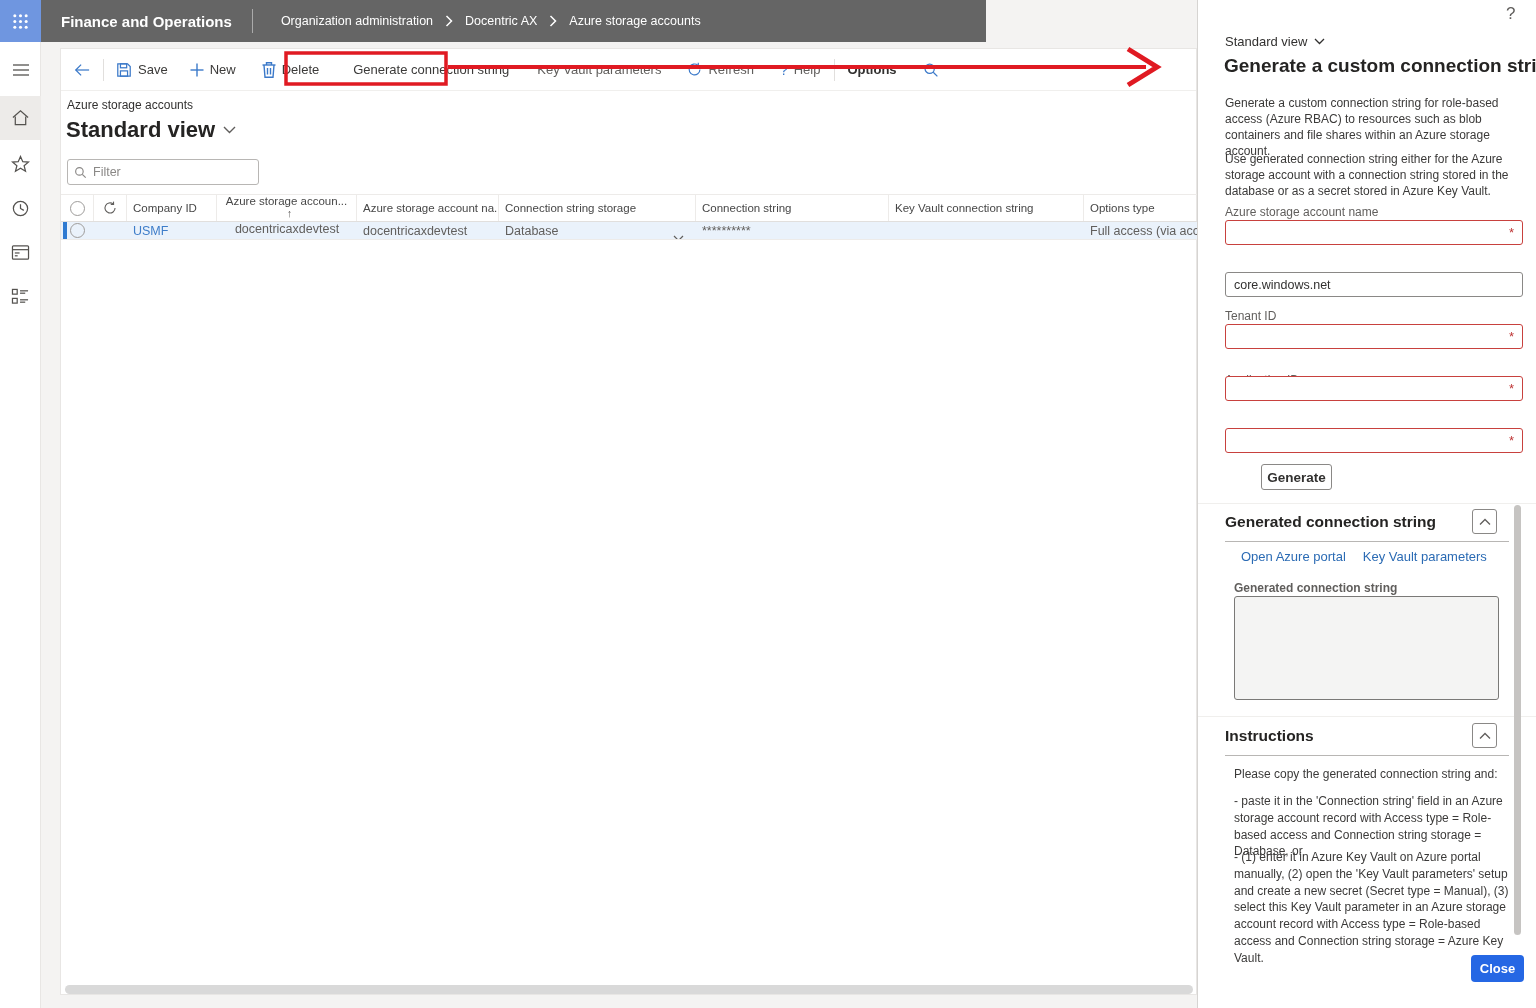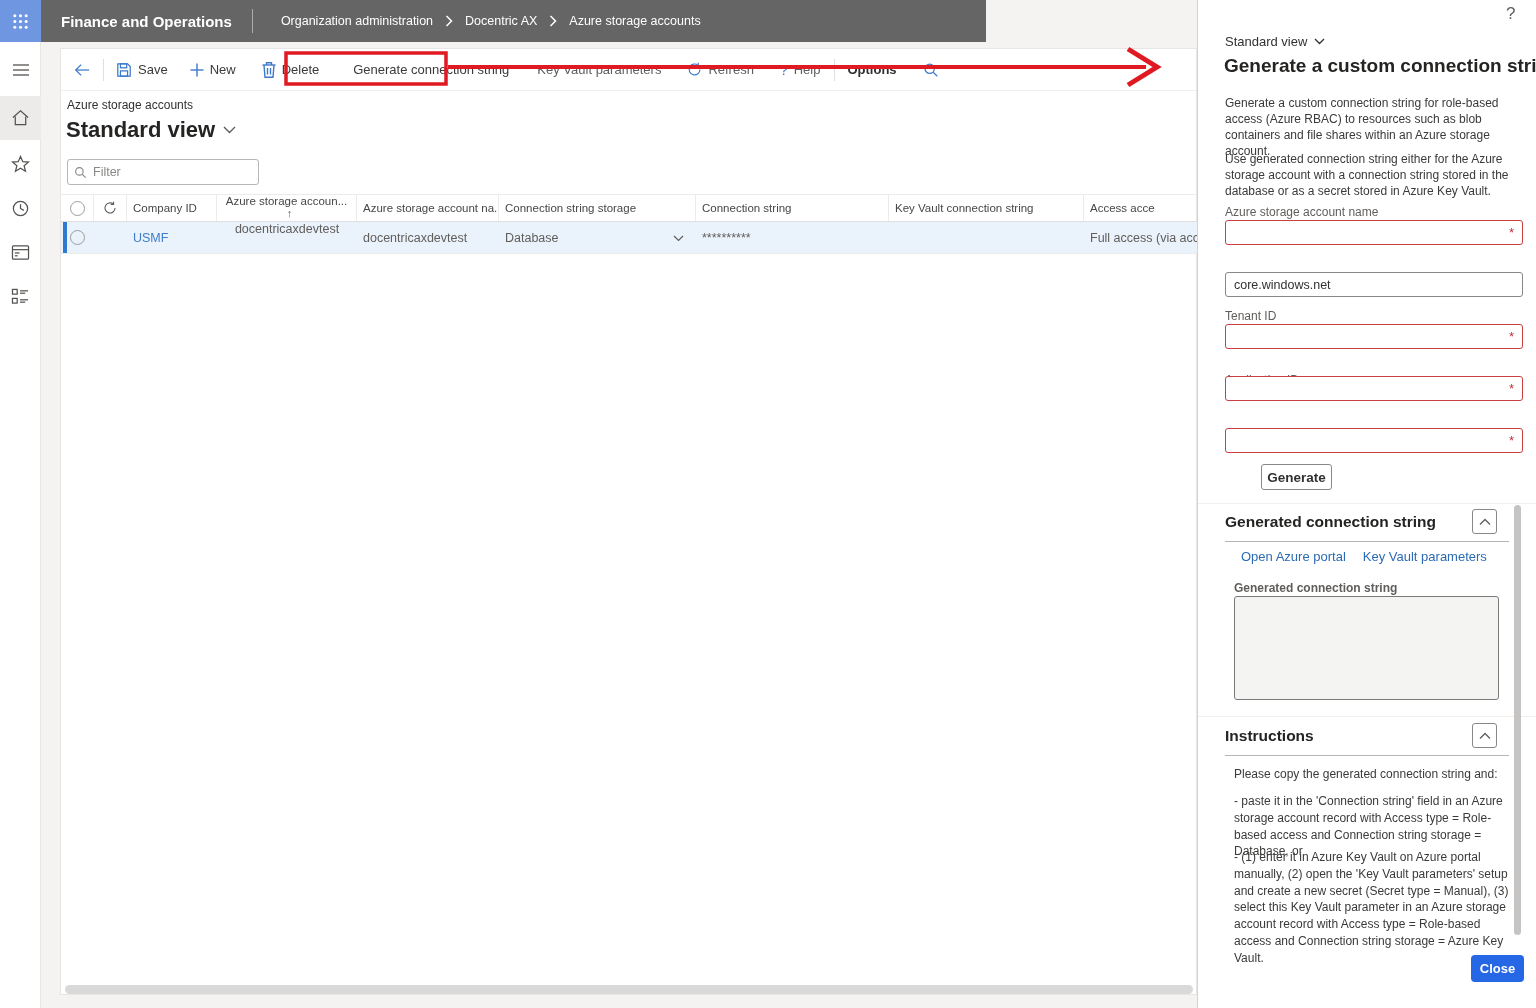--- a/index.html
+++ b/index.html
@@ -38,21 +38,21 @@
   .filter-box { position:absolute; left:6px; top:110px; width:192px; height:26px; border:1px solid #B8B6B4; border-radius:3px; display:flex; align-items:center; padding:0 6px; background:#fff; }
   .filter-box input { border:none; outline:none; width:150px; font-size:12.5px; font-family:inherit; color:#605E5C; margin-left:6px; background:transparent; }
   .filter-box input::placeholder { color:#8A8886; }
 
   
   .grid { position:absolute; left:0px; top:145px; width:1137px; }
   .g-row { display:flex; align-items:stretch; }
   .g-head { height:28px; border-top:1px solid #EDEBE9; border-bottom:1px solid #E1DFDD; font-size:11.5px; color:#474747; }
   .g-head .g-cell { border-right:1px solid #EDEBE9; display:flex; align-items:center; padding:0 6px; white-space:nowrap; overflow:hidden; }
   .g-head .g-cell:last-child { border-right:none; }
-  .g-data { height:32px; background:#EAF2FB; font-size:12.5px; color:#605E5C; position:relative; border-bottom:1px solid #EDEBE9; }
+  .g-data { height:18px; background:#EAF2FB; font-size:12.5px; color:#605E5C; position:relative; border-bottom:1px solid #EDEBE9; }
   .g-data .g-cell { display:flex; align-items:center; padding:0 6px; white-space:nowrap; overflow:hidden; }
   .row-accent { position:absolute; left:2px; top:0; width:4px; height:100%; background:#2E7AD1; }
   .c0 { width:33px; justify-content:center; }
   .c1 { width:33px; justify-content:center; }
   .c2 { width:90px; }
   .c3 { width:140px;flex-direction:column; }
   .c4 { width:142px; }
   .c5 { width:197px; position:relative; }
   .c6 { width:193px; }
   .c7 { width:195px; }
@@ -275,21 +275,21 @@
         <div class="g-cell c5">
             <span>Connection string storage</span>
           </div>
         <div class="g-cell c6">
             <span>Connection string</span>
           </div>
         <div class="g-cell c7">
             <span>Key Vault connection string</span>
           </div>
         <div class="g-cell c8">
-            <span>Access acce</span>
+            <span>Options type</span>
           </div>
       </div>
       <div class="g-row g-data">
         <div class="row-accent"></div>
         <div class="g-cell c0">
             <div class="radio"></div>
           </div>
         <div class="g-cell c1"></div>
         <div class="g-cell c2">
             <span class="link-blue">USMF</span>

